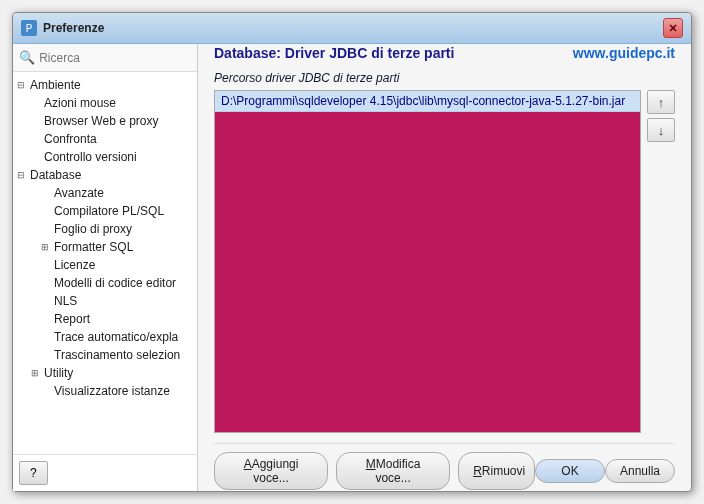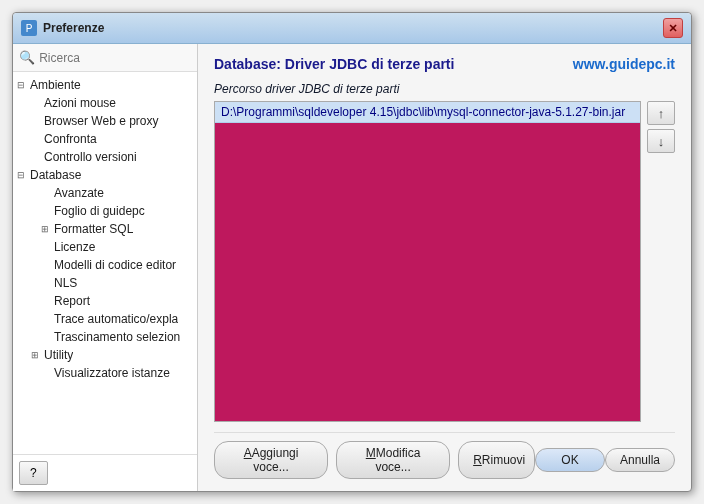--- a/index.html
+++ b/index.html
@@ -148,21 +148,21 @@
     .sidebar-bottom {
       padding: 6px;
       border-top: 1px solid #ddd;
     }
 
     
     .main-content {
       flex: 1;
       display: flex;
       flex-direction: column;
-      padding: 12px 16px;
+      padding: 1px 16px;
     }
 
     .main-header {
       display: flex;
       justify-content: space-between;
       align-items: flex-start;
       margin-bottom: 10px;
     }
 
     .main-title {
@@ -331,21 +331,25 @@
           <div class="tree-item level-0">
             <span class="expand-icon">⊟</span>
             <span style="overflow: hidden; text-overflow: ellipsis;">Database</span>
           </div>
           <div class="tree-item level-2">
             <span class="expand-icon"></span>
             <span style="overflow: hidden; text-overflow: ellipsis;">Avanzate</span>
           </div>
           <div class="tree-item level-2">
             <span class="expand-icon"></span>
-            <span style="overflow: hidden; text-overflow: ellipsis;">Foglio di guidepc</span>
+            <span style="overflow: hidden; text-overflow: ellipsis;">Compilatore PL/SQL</span>
+          </div>
+          <div class="tree-item level-2">
+            <span class="expand-icon"></span>
+            <span style="overflow: hidden; text-overflow: ellipsis;">Foglio di proxy</span>
           </div>
           <div class="tree-item level-2">
             <span class="expand-icon">⊞</span>
             <span style="overflow: hidden; text-overflow: ellipsis;">Formatter SQL</span>
           </div>
           <div class="tree-item level-2">
             <span class="expand-icon"></span>
             <span style="overflow: hidden; text-overflow: ellipsis;">Licenze</span>
           </div>
           <div class="tree-item level-2">

